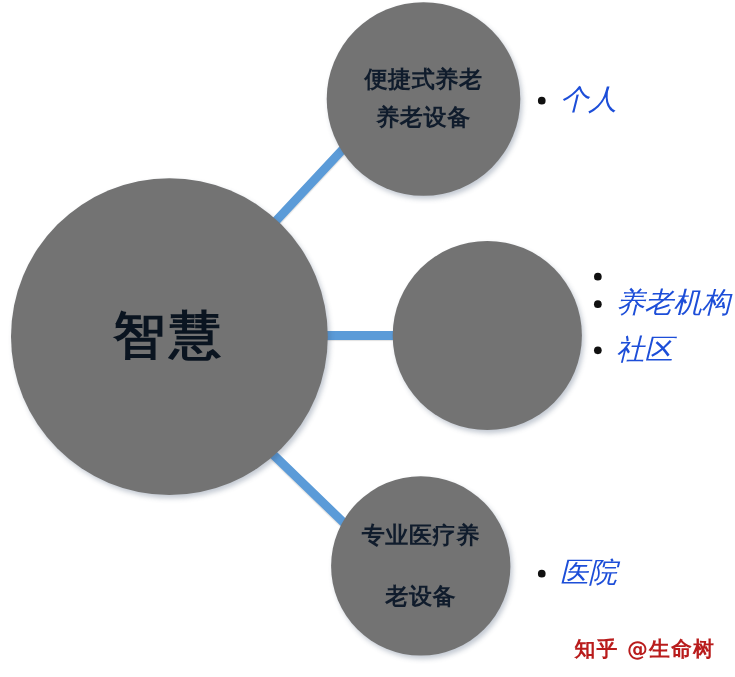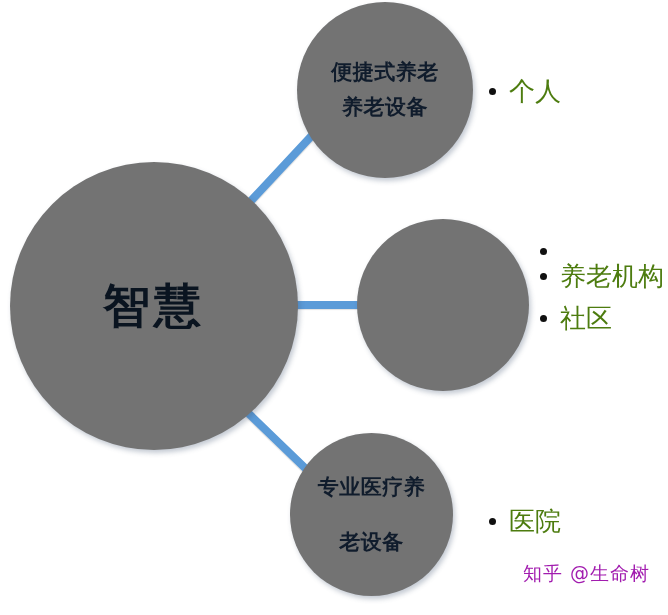--- a/index.html
+++ b/index.html
@@ -68,42 +68,43 @@
     width: 176px;
     height: 176px;
   }
   #node-indoor {
     left: 357px;
     top: 219px;
     width: 172px;
     height: 172px;
   }
   #node-medical {
-    left: 290px;
+    left: 301px;
     top: 433px;
     width: 163px;
     height: 163px;
     gap: 20px;
   }
   #node-portable .line,
   #node-indoor .line,
   #node-medical .line {
     font-size: 21px;
     line-height: 1.65;
     letter-spacing: 0.5px;
     color: #101c2c;
   }
 
   
   .bullets {
     position: absolute;
     list-style: none;
     margin: 0;
     padding: 0;
-    color: #4d7c0f;
+    color: #1d4ed8;
+    font-style: italic;
   }
   .bullets li {
     display: flex;
     align-items: center;
     font-size: 26px;
     line-height: 1.62;
     white-space: nowrap;
     font-weight: 400;
   }
   .bullets li .dot {
@@ -117,26 +118,27 @@
   }
 
   #bullets-personal   { left: 489px; top: 70px;  }
   #bullets-community  { left: 540px; top: 248px; }
   #bullets-hospital   { left: 489px; top: 500px; }
 
   
   #watermark {
     position: absolute;
     right: 18px;
-    bottom: 28px;
+    bottom: 12px;
     font-size: 19px;
-    color: #a21caf;
+    color: #b91c1c;
     letter-spacing: 1px;
     white-space: nowrap;
     user-select: none;
+    font-weight: bold;
   }
 </style>
 </head>
 <body>
 
 <div id="canvas">
 
   <div class="connector" style="left:248px; top:200px; width:110px; height:8px; transform: rotate(-47deg);"></div>
   <div class="connector" style="left:275px; top:301px; width:100px; height:8px;"></div>
   <div class="connector" style="left:245px; top:406px; width:116px; height:8px; transform: rotate(44deg);"></div>

